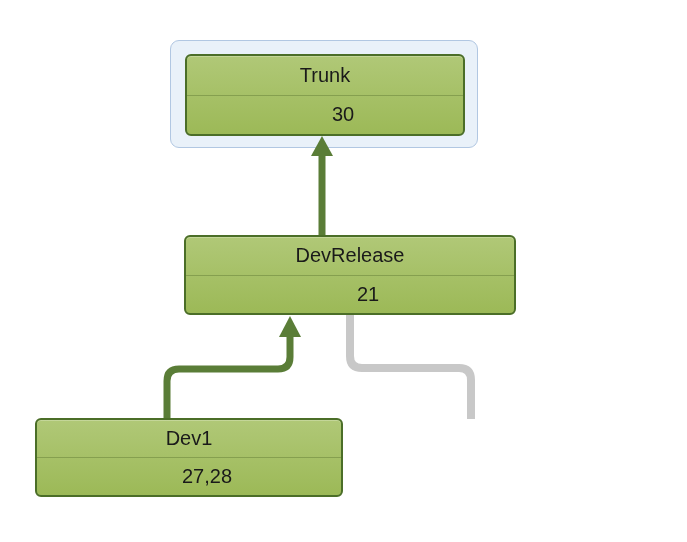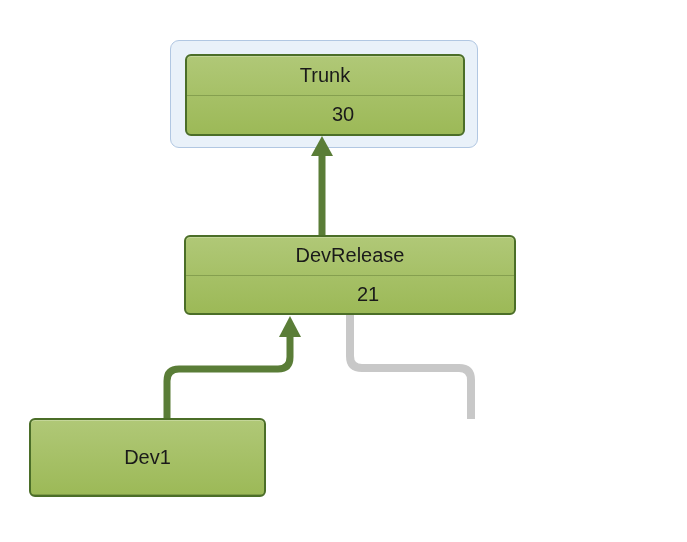--- a/index.html
+++ b/index.html
@@ -47,21 +47,21 @@
   }
   .node .value{
     flex:1;display:flex;align-items:center;justify-content:center;padding-left:36px;
   }
   .node .single{
     flex:1;display:flex;align-items:center;justify-content:center;
   }
 
   #n-trunk{left:178px;top:54px;width:280px;height:82px;}
   #n-devrelease{left:177px;top:235px;width:332px;height:80px;}
-  #n-dev1{left:22px;top:418px;width:237px;height:79px;}
+  #n-dev1{left:28px;top:418px;width:308px;height:79px;}
   #n-dev2{left:332px;top:418px;width:280px;height:80px;}
 </style>
 </head>
 <body>
 
 <div class="canvas">
 
   <div class="selection"></div>
 
   <svg class="connectors" viewBox="0 0 687 542">
@@ -86,16 +86,17 @@
     <div class="value">30</div>
   </div>
 
   <div class="node branch-green" id="n-devrelease">
     <div class="title">DevRelease</div>
     <div class="value">21</div>
   </div>
 
   <div class="node branch-green" id="n-dev1">
     <div class="title">Dev1</div>
+    <div class="value">27,28</div>
   </div>
 
 
 </div>
 
 </body></html>

